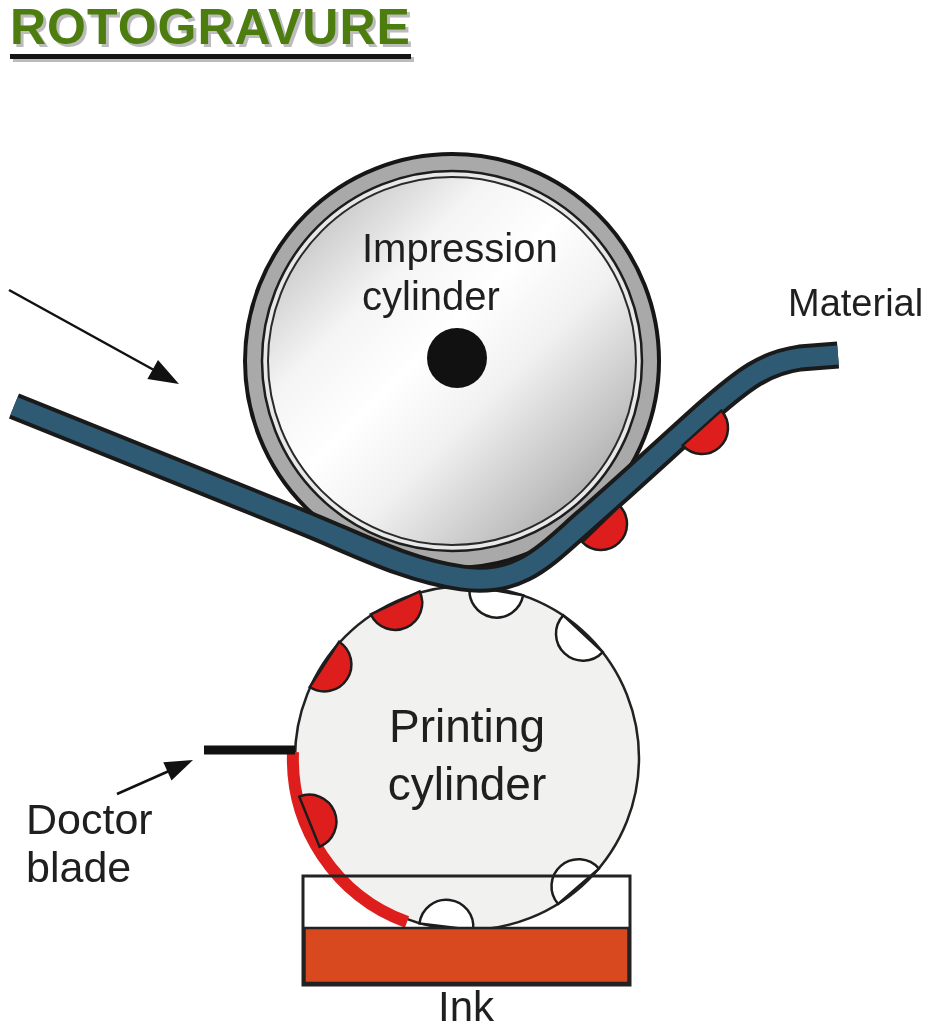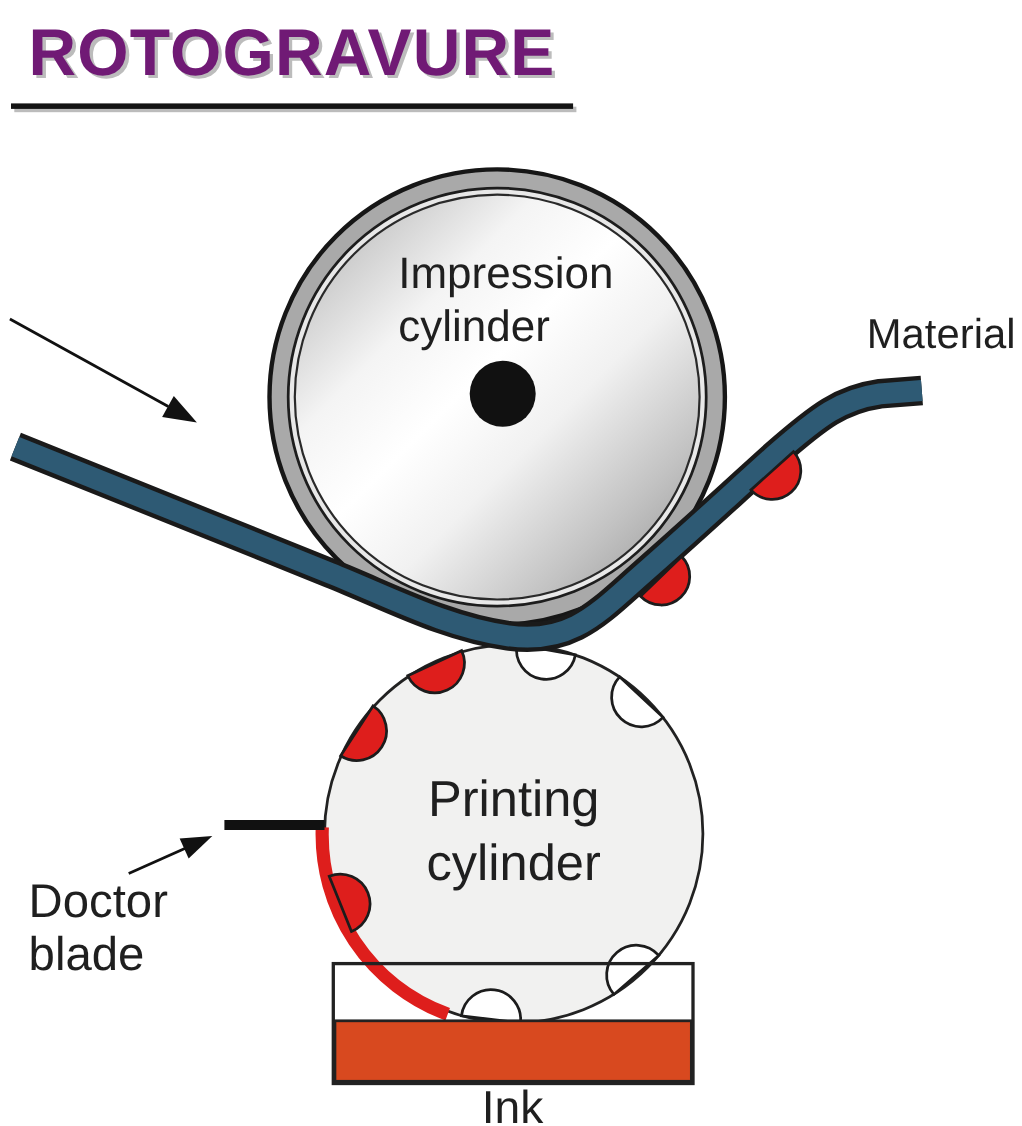--- a/index.html
+++ b/index.html
@@ -8,26 +8,26 @@
     width:929px;height:1024px;
     background:#ffffff;
     overflow:hidden;
     font-family:"Liberation Sans","DejaVu Sans",sans-serif;
   }
   #title-block{
     position:absolute;left:10px;top:2px;
     display:inline-block;
   }
   #title-text{
-    margin:16px;
-    font-size:60px;
+    margin:0;
+    font-size:50px;
     font-weight:bold;
     letter-spacing:1px;
     line-height:1.0;
-    color:#701a75;
+    color:#4d7c0f;
     text-shadow:3px 3px 0 #bcbcbc;
     white-space:nowrap;
   }
   #title-underline{
     height:5px;
     background:#141414;
     margin-top:2px;
     box-shadow:3px 3px 0 #bcbcbc;
   }
   svg{position:absolute;left:0;top:0;}

